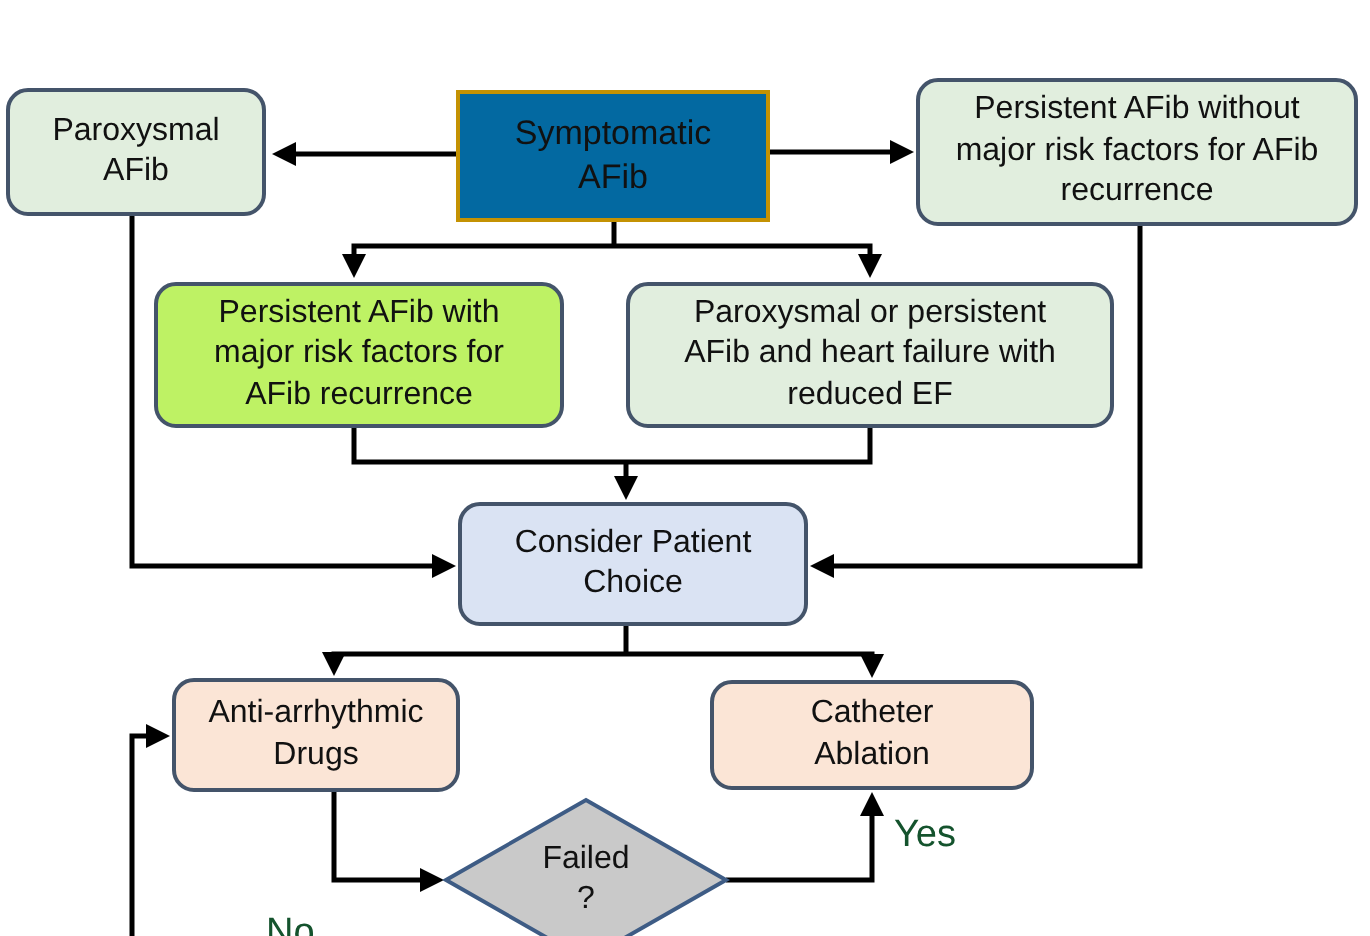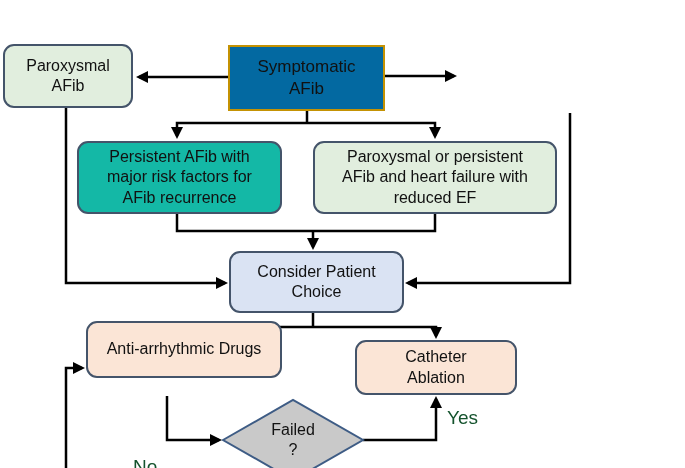--- a/index.html
+++ b/index.html
@@ -21,21 +21,21 @@
     text-align:center;font-size:16px;line-height:1.28;
   }
   .node span{display:block;}
   
   #n-paroxysmal        {left:3px;  top:8px;  width:130px;height:64px;padding:0 12px;}
   #n-symptomatic       {left:228px;top:9px;  width:157px;height:66px;padding:0 26px;border-radius:0;font-size:17px;}
   #n-persistent-without{left:458px;top:3px;  width:221px;height:74px;padding:0 14px;}
   #n-persistent-with   {left:77px; top:105px;width:205px;height:73px;padding:0 26px;}
   #n-parox-hf          {left:313px;top:105px;width:244px;height:73px;padding:0 19px;}
   #n-consider          {left:229px;top:215px;width:175px;height:62px;padding:0 14px;}
-  #n-aad               {left:86px; top:285px;width:196px;height:57px;padding:0 14px;}
+  #n-aad               {left:86px; top:303px;width:144px;height:57px;padding:0 14px;}
   #n-ablation          {left:355px;top:304px;width:162px;height:55px;padding:0 40px;}
   #failed-label{
     position:absolute;left:266px;top:382px;width:54px;height:44px;
     display:flex;align-items:center;justify-content:flex-start;
     text-align:center;font-size:16px;line-height:1.25;
   }
   .edge-label{
     position:absolute;font-size:19px;color:#14532d;
   }
   #lbl-yes{left:447px;top:371px;}
@@ -79,22 +79,25 @@
   </svg>
 
   <div class="node" id="n-paroxysmal" style="background: rgb(225, 238, 222); border-color: rgb(68, 84, 106);">
     <span>Paroxysmal AFib</span>
   </div>
 
   <div class="node" id="n-symptomatic" style="background: #0369a1; border-color: rgb(196, 146, 3);">
     <span>Symptomatic AFib</span>
   </div>
 
+  <div class="node" id="n-persistent-without" style="background: rgb(225, 238, 222); border-color: rgb(68, 84, 106);">
+    <span>Persistent AFib without major risk factors for AFib recurrence</span>
+  </div>
 
-  <div class="node" id="n-persistent-with" style="background: #14b8a6; border-color: rgb(68, 84, 106);">
+  <div class="node" id="n-persistent-with" style="background: #bef264; border-color: rgb(68, 84, 106);">
     <span>Persistent AFib with major risk factors for AFib recurrence</span>
   </div>
 
   <div class="node" id="n-parox-hf" style="background: rgb(225, 238, 222); border-color: rgb(68, 84, 106);">
     <span>Paroxysmal or persistent AFib and heart failure with reduced EF</span>
   </div>
 
   <div class="node" id="n-consider" style="background: rgb(218, 227, 243); border-color: rgb(68, 84, 106); align-items: center;">
     <span>Consider Patient Choice</span>
   </div>

